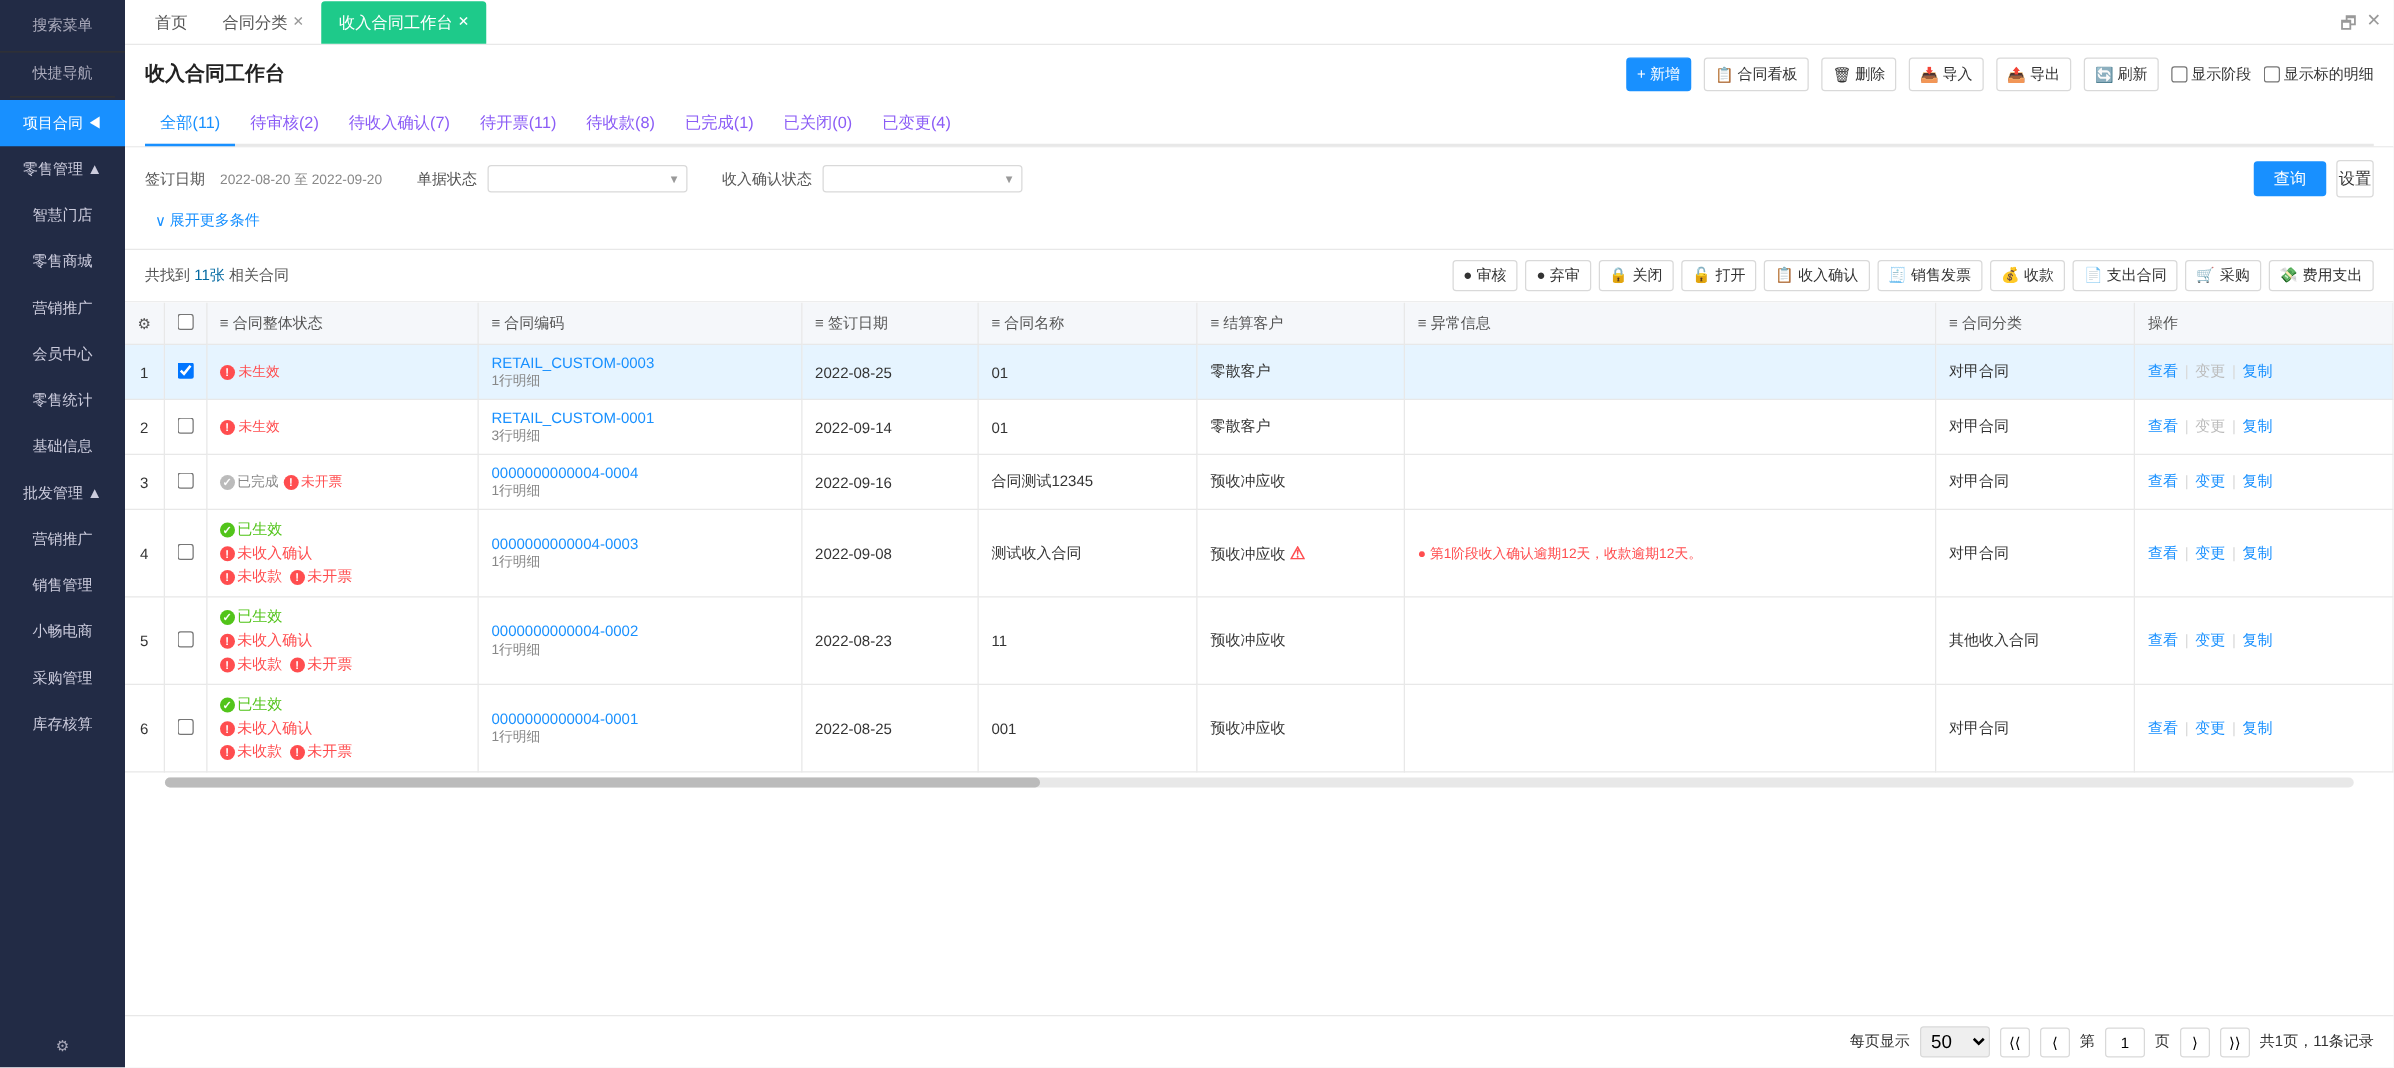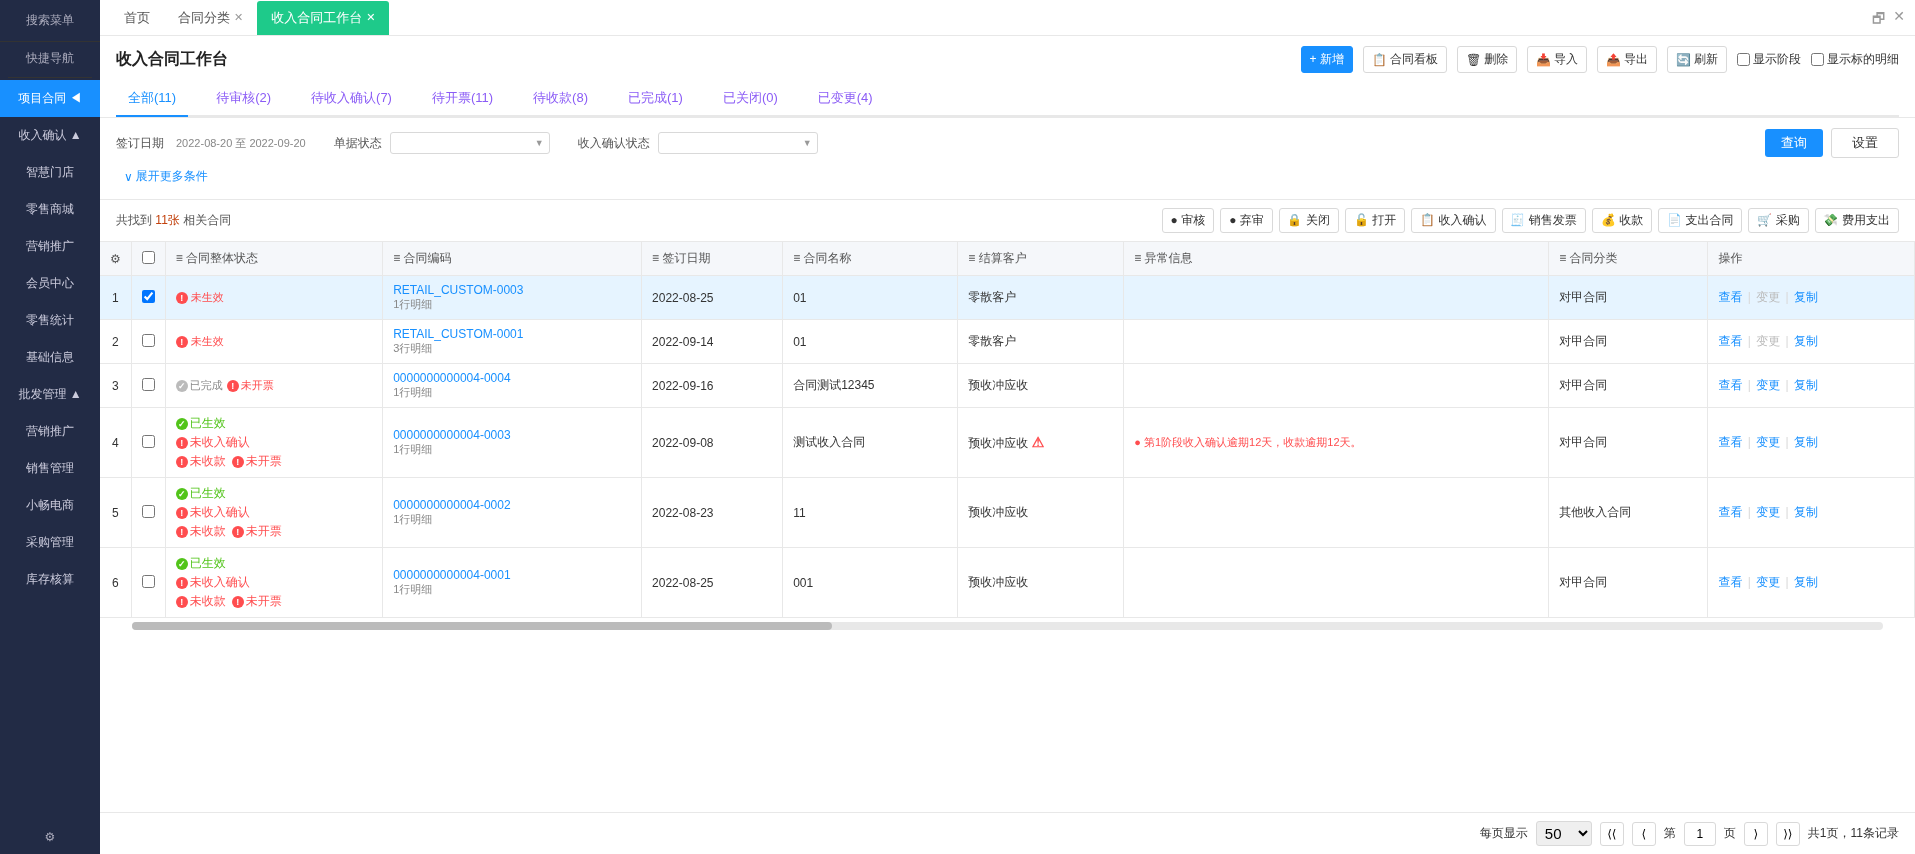--- a/index.html
+++ b/index.html
@@ -28,41 +28,41 @@
     
     .page-header { background: #fff; padding: 10px 16px 0; border-bottom: 1px solid #e8e8e8; }
     .page-title-row { display: flex; align-items: center; justify-content: space-between; margin-bottom: 8px; }
     .page-title { font-size: 16px; font-weight: bold; color: #222; }
     .toolbar { display: flex; align-items: center; gap: 10px; }
     .toolbar-btn { display: flex; align-items: center; gap: 3px; padding: 4px 8px; border: 1px solid #d9d9d9; border-radius: 3px; background: #fff; cursor: pointer; font-size: 12px; color: #333; white-space: nowrap; }
     .toolbar-btn-primary { background: #1890ff; color: #fff; border-color: #1890ff; }
     .toolbar-checkbox { display: flex; align-items: center; gap: 3px; font-size: 12px; cursor: pointer; }
 
     
-    .status-tabs { display: flex; gap: 16px; border-bottom: 2px solid #e8e8e8; margin-top: 4px; }
+    .status-tabs { display: flex; gap: 0; border-bottom: 2px solid #e8e8e8; margin-top: 4px; }
     .status-tab { padding: 8px 12px; cursor: pointer; color: #8b5cf6; font-size: 13px; border-bottom: 2px solid transparent; margin-bottom: -2px; white-space: nowrap; }
     .status-tab.active { color: #1890ff; border-bottom: 2px solid #1890ff; }
 
     
     .filter-bar { background: #fff; padding: 10px 16px; border-bottom: 1px solid #e8e8e8; }
     .filter-row { display: flex; align-items: center; gap: 8px; flex-wrap: wrap; }
     .filter-label { font-size: 12px; color: #555; white-space: nowrap; }
     .filter-date-btns { display: flex; gap: 4px; }
     .filter-date-btn { padding: 2px 8px; border: 1px solid #d9d9d9; border-radius: 3px; background: #fff; cursor: pointer; font-size: 12px; color: #333; }
     .filter-date-btn.active { background: #1eca8a; color: #fff; border-color: #1eca8a; border-radius: 10px; }
     .filter-date-range { font-size: 11px; color: #888; margin-left: 4px; }
     .filter-select { border: 1px solid #d9d9d9; border-radius: 3px; padding: 3px 20px 3px 6px; font-size: 12px; background: #fff; min-width: 160px; cursor: pointer; appearance: none; position: relative; }
     .filter-select-wrap { position: relative; display: inline-block; }
     .filter-select-wrap::after { content: '▼'; position: absolute; right: 6px; top: 50%; transform: translateY(-50%); font-size: 9px; color: #999; pointer-events: none; }
     .filter-expand-btn { display: flex; align-items: center; gap: 3px; color: #1890ff; cursor: pointer; font-size: 12px; border: none; background: none; padding: 4px 8px; }
     .filter-query-btn { background: #1890ff; color: #fff; border: none; padding: 5px 16px; border-radius: 3px; cursor: pointer; font-size: 13px; }
-    .filter-setting-btn { background: #fff; color: #333; border: 1px solid #d9d9d9; padding: 5px 20px; border-radius: 3px; cursor: pointer; font-size: 13px; }
+    .filter-setting-btn { background: #fff; color: #333; border: 1px solid #d9d9d9; padding: 5px 1px; border-radius: 3px; cursor: pointer; font-size: 13px; }
     .table-info-row { display: flex; align-items: center; justify-content: space-between; padding: 8px 16px; background: #fff; border-bottom: 1px solid #e8e8e8; }
     .table-info { font-size: 12px; color: #555; }
-    .table-info span.count { color: #c2410c; }
+    .table-info span.count { color: #0369a1; }
     .action-btns { display: flex; gap: 6px; flex-wrap: wrap; }
     .action-btn { display: flex; align-items: center; gap: 2px; padding: 3px 8px; border: 1px solid #d9d9d9; border-radius: 3px; background: #fff; cursor: pointer; font-size: 12px; color: #333; white-space: nowrap; }
 
     
     .data-table { width: 100%; border-collapse: collapse; font-size: 12px; }
     .data-table th { background: #f5f7fa; padding: 8px 10px; text-align: left; border-bottom: 1px solid #e8e8e8; font-weight: 500; color: #555; white-space: nowrap; border-right: 1px solid #e8e8e8; }
     .data-table td { padding: 7px 10px; border-bottom: 1px solid #e8e8e8; border-right: 1px solid #e8e8e8; color: #333; vertical-align: middle; }
     .data-table tr.selected td { background: #e6f4ff; }
     .status-badge { display: inline-flex; align-items: center; gap: 3px; font-size: 11px; white-space: nowrap; }
     .status-dot { width: 12px; height: 12px; border-radius: 50%; display: inline-flex; align-items: center; justify-content: center; font-size: 9px; font-weight: bold; }
@@ -99,21 +99,21 @@
     .tabs-bar-wrapper { position: relative; }
   </style>
 </head>
 <body>
 
 <div class="sidebar">
   <div class="sidebar-search">搜索菜单</div>
   <div class="sidebar-nav">快捷导航</div>
   <div class="sidebar-divider"></div>
   <div class="sidebar-item active" style="background:#1890ff;color:#fff;">项目合同 ◀</div>
-  <div class="sidebar-item">收入确认 ▲</div>
+  <div class="sidebar-item">零售管理 ▲</div>
   <div class="sidebar-item">智慧门店</div>
   <div class="sidebar-item">零售商城</div>
   <div class="sidebar-item">营销推广</div>
   <div class="sidebar-item">会员中心</div>
   <div class="sidebar-item">零售统计</div>
   <div class="sidebar-item">基础信息</div>
   <div class="sidebar-item">批发管理 ▲</div>
   <div class="sidebar-item">营销推广</div>
   <div class="sidebar-item">销售管理</div>
   <div class="sidebar-item">小畅电商</div>

